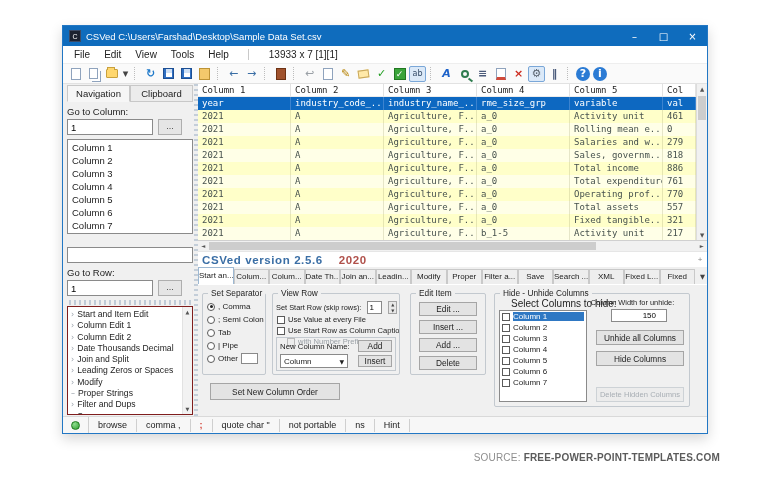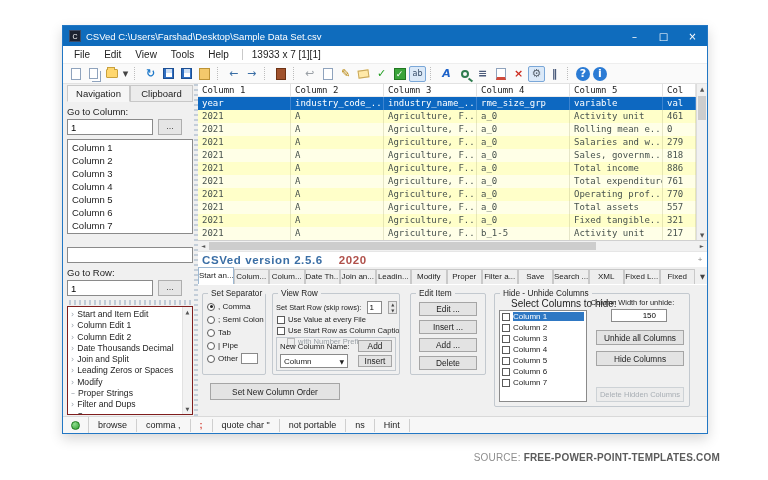--- a/index.html
+++ b/index.html
@@ -13,21 +13,21 @@
 .titlebar{height:20px;background:#0f6cbd;display:flex;align-items:center;color:#fff;flex:0 0 auto}
 .app-icon{width:12px;height:12px;margin:0 5px 0 6px;background:#1c2230;color:#fff;font-size:7px;
   display:flex;align-items:center;justify-content:center;border:1px solid #3a4a66}
 .title-text{font-size:9.5px;flex:1;white-space:nowrap;overflow:hidden}
 .winbtn{width:29px;height:20px;display:flex;align-items:center;justify-content:center;
   font-size:10px;font-family:"DejaVu Sans",sans-serif;cursor:default}
 
 
 .menubar{height:17px;background:#fff;display:flex;align-items:center;padding-left:4px;font-size:10px;flex:0 0 auto}
 .menu-item{padding:0 7px}
-.menu-dim{margin-left:6px;padding-left:9px;border-left:1px solid #c9c9c9;color:#222}
+.menu-dim{margin-left:12px;padding-left:20px;border-left:1px solid #c9c9c9;color:#222}
 
 
 .toolbar{height:21px;background:#fafafa;border-top:1px solid #eee;border-bottom:1px solid #e2e2e2;
   display:flex;align-items:center;padding:0 4px;gap:1px;flex:0 0 auto}
 .tbi{width:17px;height:16px;display:flex;align-items:center;justify-content:center;
   font-family:"DejaVu Sans",sans-serif;font-size:11px;border:1px solid transparent;border-radius:2px;position:relative}
 .tbi-on{background:#dbe9f8;border-color:#7aa7d8}
 .tbi-circle{border-radius:50%}
 .tbsep{width:4px;height:13px;border-left:1px dotted #bdbdbd;margin:0 3px}
 .k-page{width:10px;height:12px;background:#fff;border:1px solid #8fa3bd;display:block}

